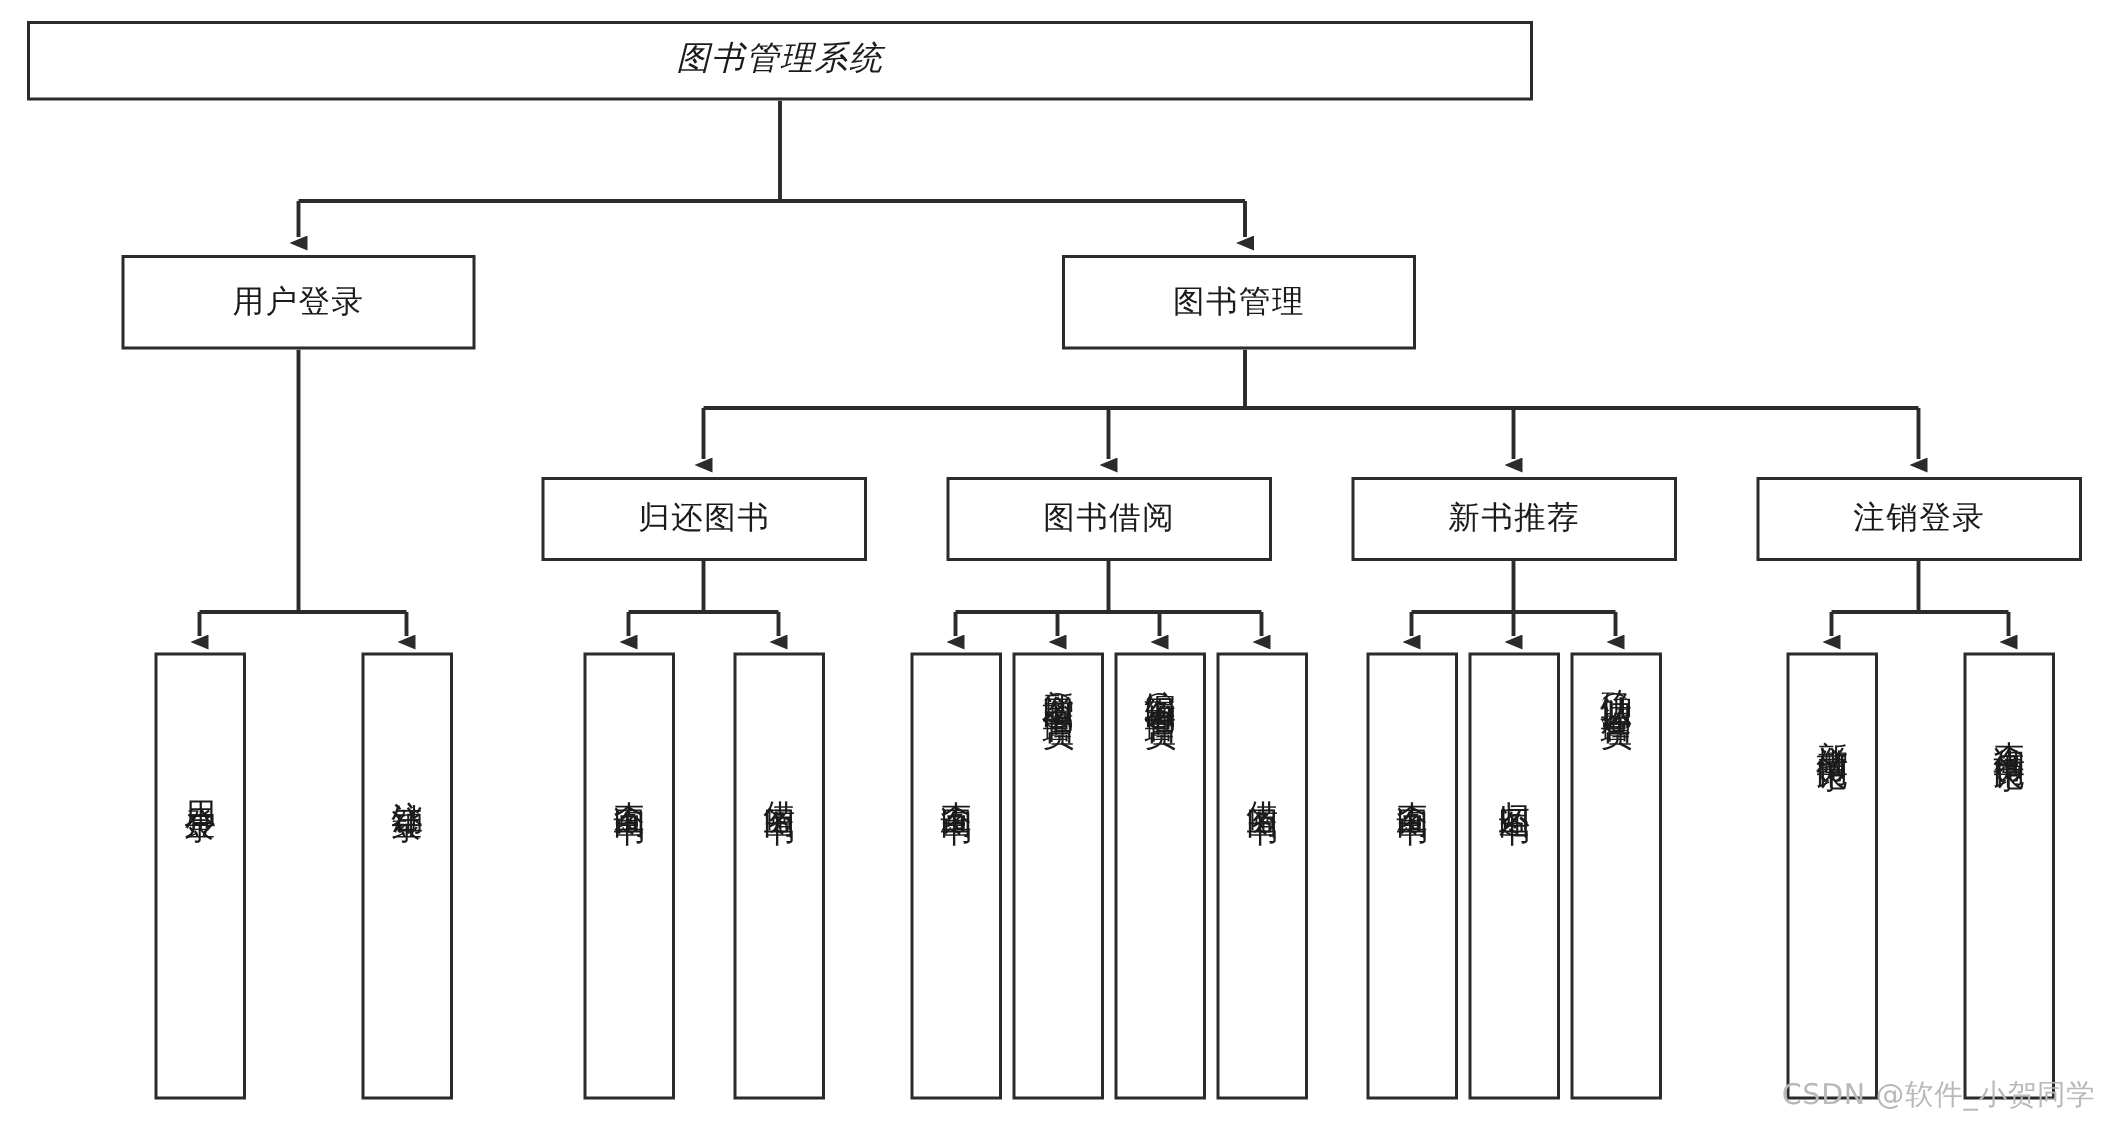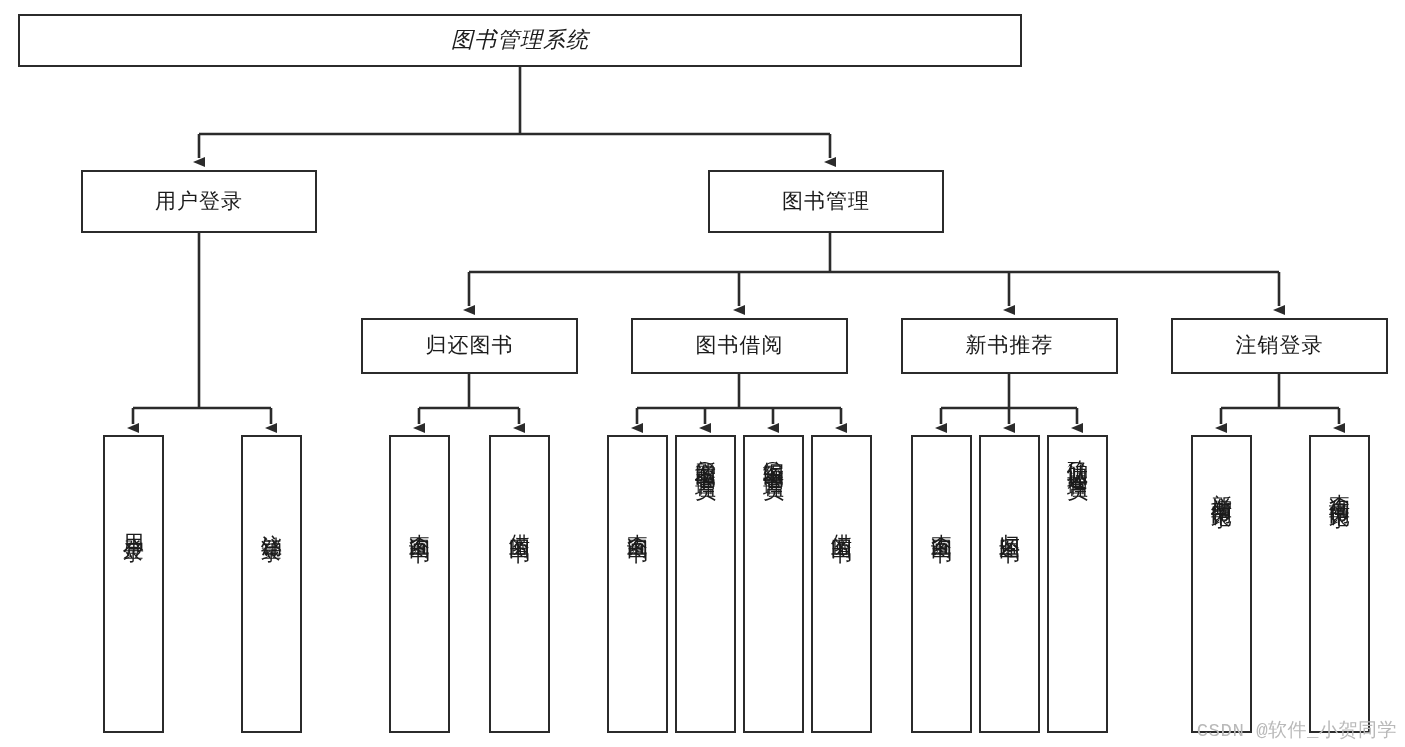--- a/index.html
+++ b/index.html
@@ -60,21 +60,20 @@
   }
   #watermark {
     position: absolute;
     right: 8px;
     bottom: 4px;
     font-size: 19px;
     color: #b9b9b9;
     letter-spacing: 0.5px;
     white-space: nowrap;
     pointer-events: none;
-    font-family: Liberation Mono, monospace;
   }
 </style>
 </head>
 <body>
 
 <div id="diagram-root">
 
   <svg id="diagram-svg" viewBox="0 0 1405 747" xmlns="http://www.w3.org/2000/svg">
     <defs>
       <marker id="arrow" markerWidth="10" markerHeight="12" refX="1" refY="6" orient="auto" markerUnits="userSpaceOnUse">

